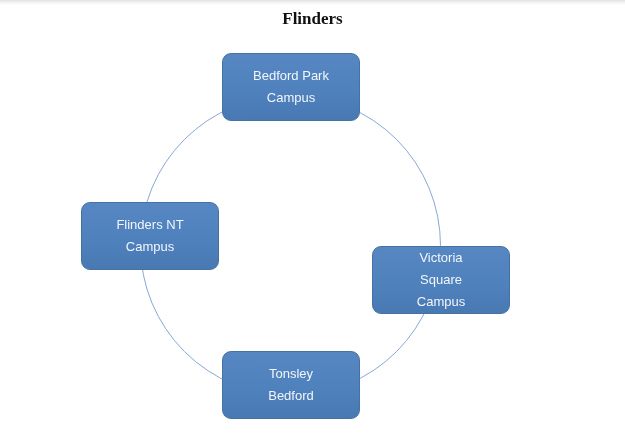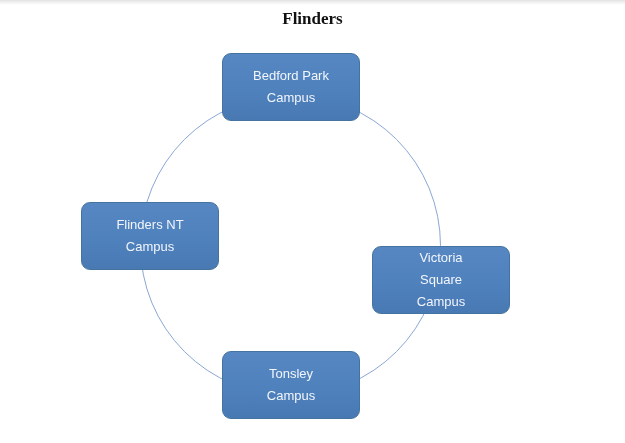--- a/index.html
+++ b/index.html
@@ -84,18 +84,18 @@
     <div class="ring"></div>
 
     <div class="node node-top">Bedford Park
 Campus</div>
 
     <div class="node node-right">Victoria
 Square
 Campus</div>
 
     <div class="node node-bottom">Tonsley
-Campus</div>
+Bedford</div>
 
     <div class="node node-left">Flinders NT
 Campus</div>
   </div>
 </div>
 
 </body></html>

